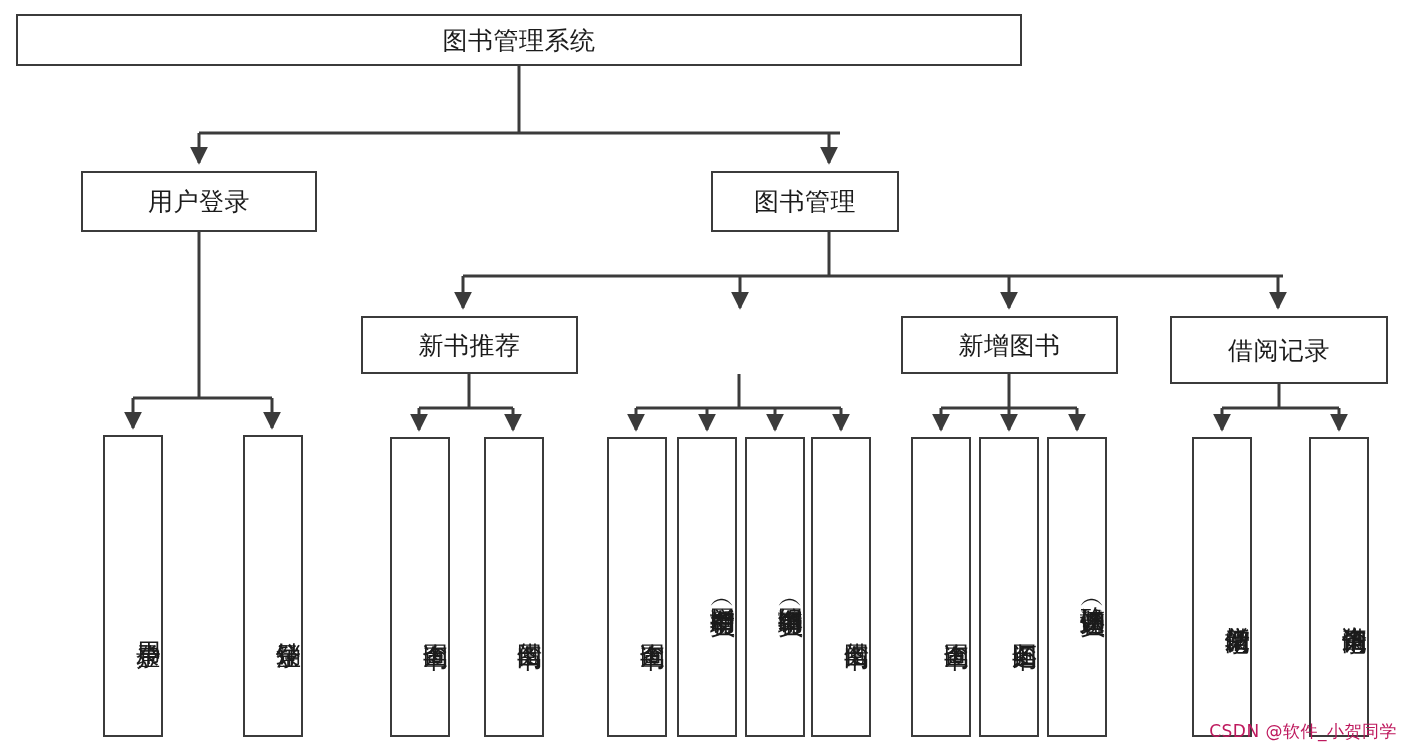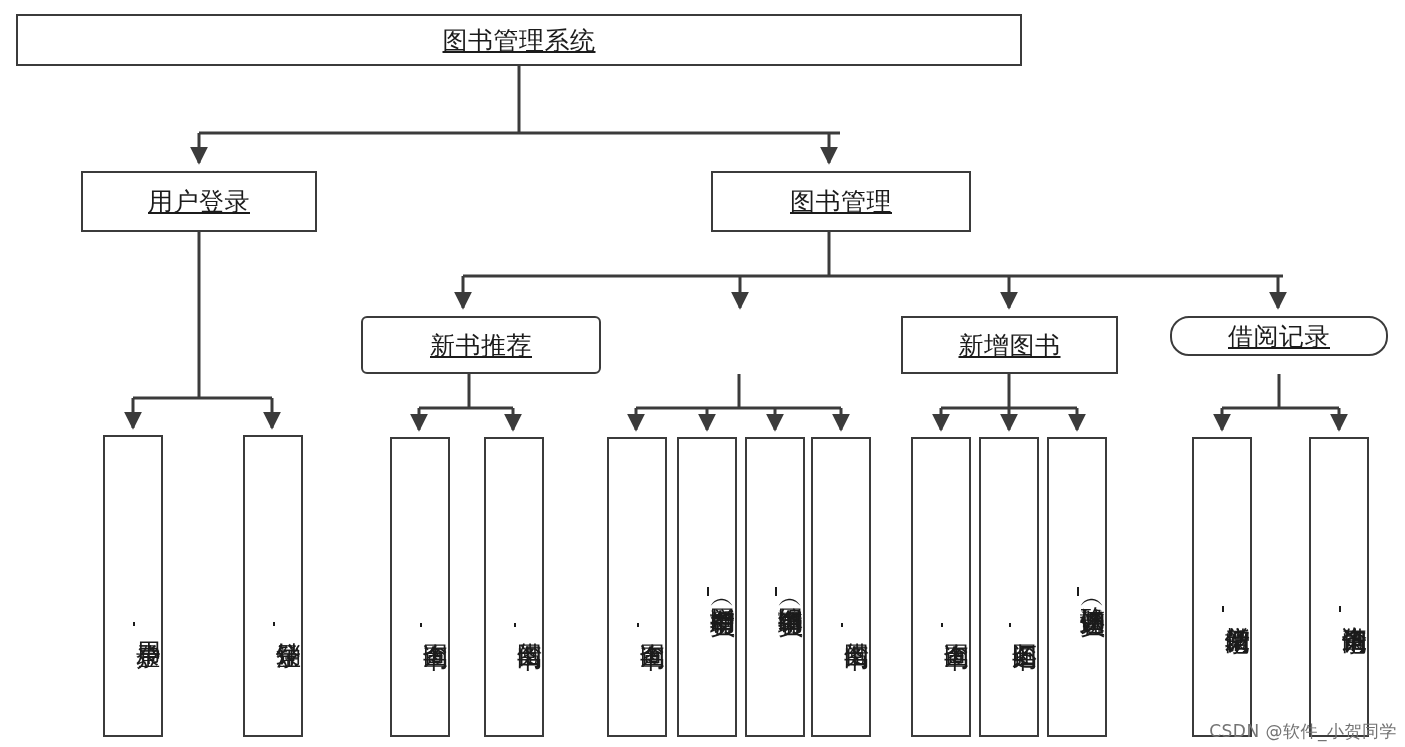--- a/index.html
+++ b/index.html
@@ -28,21 +28,20 @@
   }
   .node {
     position: absolute;
     box-sizing: border-box;
     border: 2.5px solid #3b3b3b;
     background: #ffffff;
     display: flex;
     align-items: center;
     justify-content: center;
     color: #1b1b1b;
-    text-decoration: underline;
   }
   .node.horiz {
     font-size: 25px;
     letter-spacing: 0.5px;
   }
   .node.vert {
     writing-mode: vertical-rl;
     text-orientation: upright;
     font-size: 25px;
     line-height: 1.06;
@@ -54,21 +53,21 @@
   .node.vert .vtext {
     writing-mode: vertical-rl;
     text-orientation: upright;
     white-space: nowrap;
   }
   #watermark {
     position: absolute;
     right: 8px;
     bottom: 4px;
     font-size: 17px;
-    color: #737373;
+    color: #be185d;
     letter-spacing: 0.5px;
     white-space: nowrap;
     font-family: "DejaVu Sans", "Liberation Sans", sans-serif;
   }
 </style>
 </head>
 <body>
 
 <div id="canvas">
 
@@ -122,31 +121,31 @@
     </g>
   </svg>
 
   <div class="node horiz" style="left:16px; top:14px; width:1006px; height:52px;">
     <span>图书管理系统</span>
   </div>
 
   <div class="node horiz" style="left:81px; top:171px; width:236px; height:61px;">
     <span>用户登录</span>
   </div>
-  <div class="node horiz" style="left:711px; top:171px; width:260px; height:61px;">
+  <div class="node horiz" style="left:711px; top:171px; width:188px; height:61px;">
     <span>图书管理</span>
   </div>
 
-  <div class="node horiz" style="left:361px; top:316px; width:240px; height:58px;border-radius:6px;">
+  <div class="node horiz" style="left:361px; top:316px; width:217px; height:58px;">
     <span>新书推荐</span>
   </div>
   <div class="node horiz" style="left:901px; top:316px; width:217px; height:58px;">
     <span>新增图书</span>
   </div>
-  <div class="node horiz" style="left:1170px; top:316px; width:218px; height:40px;border-radius:19px;">
+  <div class="node horiz" style="left:1170px; top:316px; width:218px; height:68px;">
     <span>借阅记录</span>
   </div>
 
   <div class="node vert" style="left:103px; top:435px; width:60px; height:302px; padding-top:76px;">
     <span class="vtext">用户登录</span>
   </div>
   <div class="node vert" style="left:243px; top:435px; width:60px; height:302px; padding-top:76px;">
     <span class="vtext">注销登录</span>
   </div>
 

